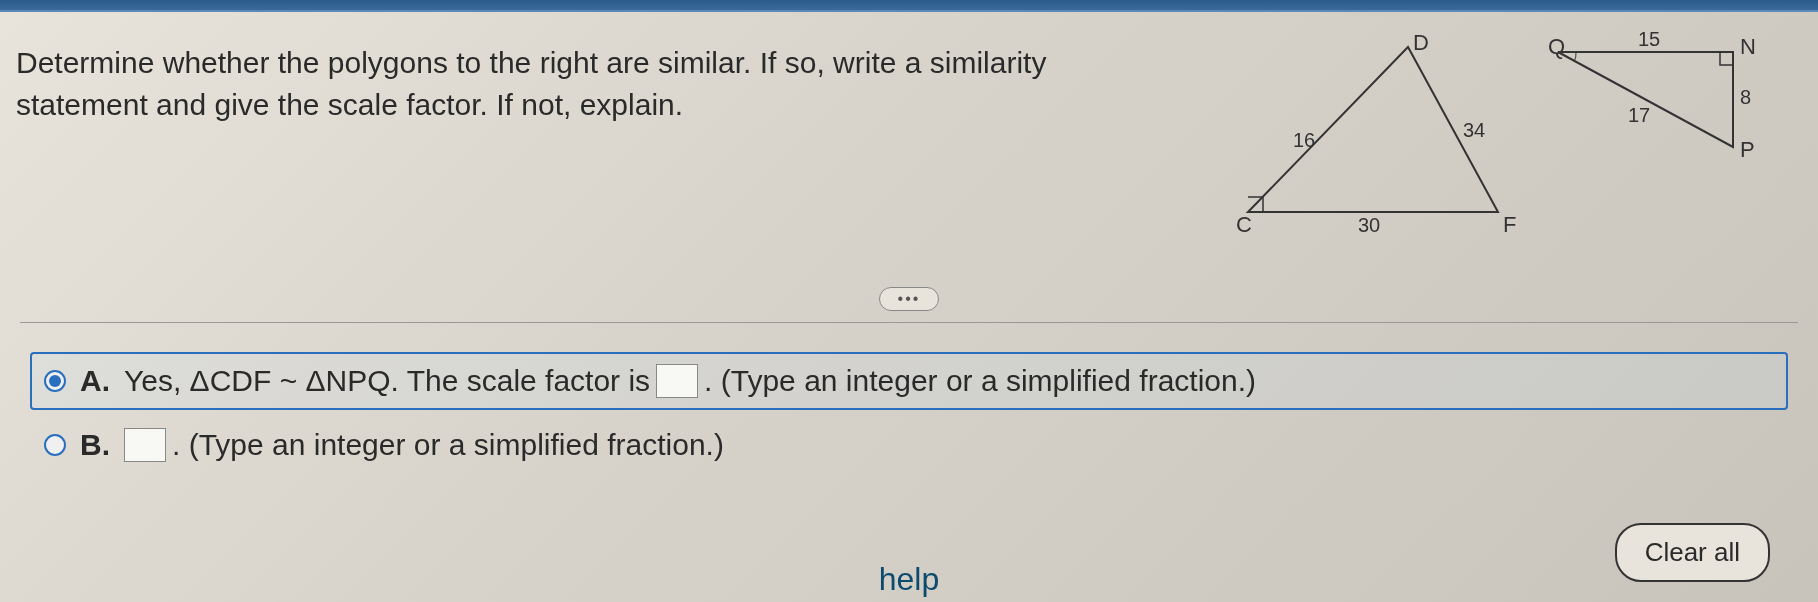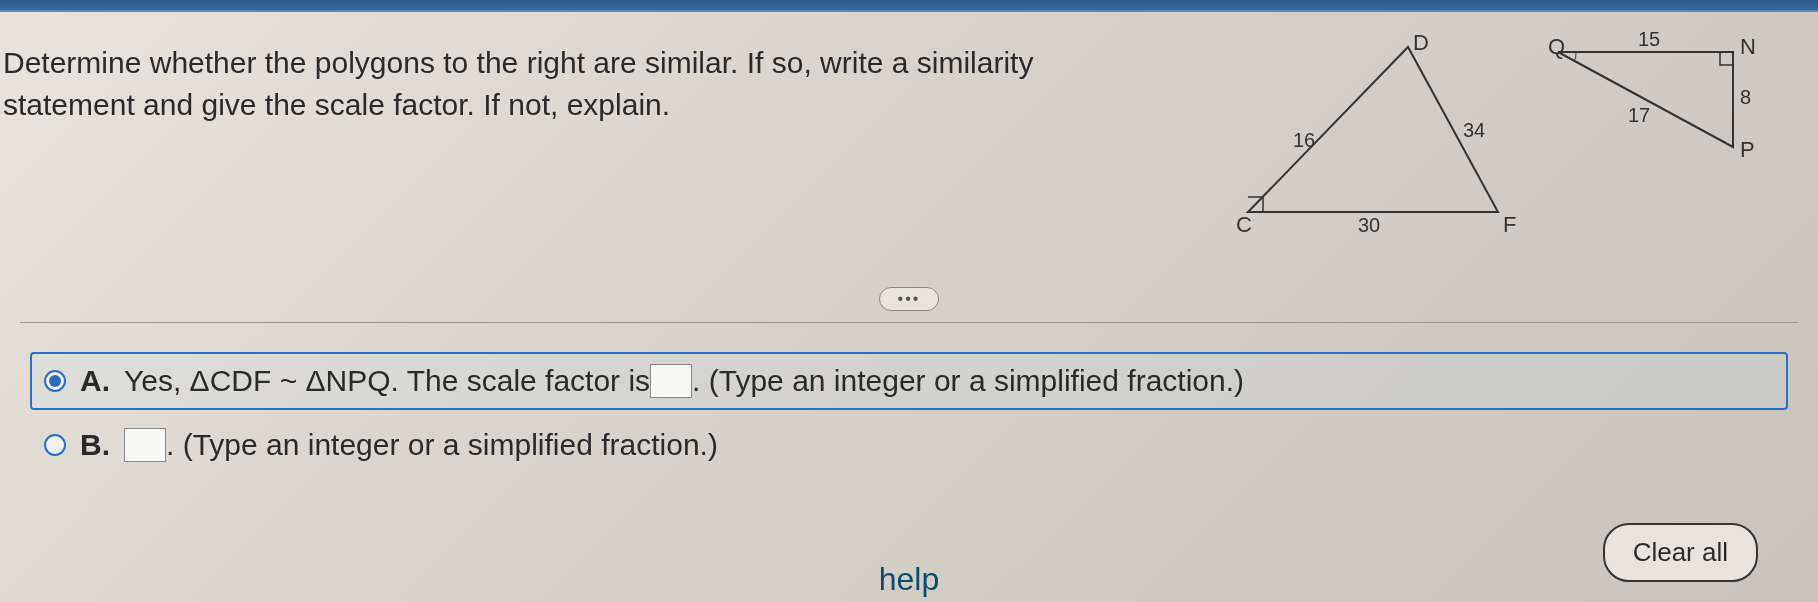--- a/index.html
+++ b/index.html
@@ -14,21 +14,21 @@
       height: 602px;
       position: relative;
       overflow: hidden;
     }
     .top-bar {
       height: 12px;
       background: linear-gradient(to bottom, #2a5a8a, #3a6a9a);
       border-bottom: 2px solid #5a8aba;
     }
     .content {
-      padding: 30px 20px 0 3px;
+      padding: 30px 20px 0 16px;
       position: relative;
     }
     .question-text {
       font-size: 30px;
       color: #2a2a2a;
       line-height: 1.4;
       max-width: 1100px;
     }
     .figures {
       position: absolute;
@@ -108,33 +108,34 @@
     }
     .answer-label {
       font-weight: bold;
       margin-right: 14px;
       min-width: 28px;
     }
     .answer-text {
       display: flex;
       align-items: center;
       flex-wrap: wrap;
+      gap: 6px;
     }
     .input-box {
       display: inline-block;
       width: 42px;
       height: 34px;
       border: 1px solid #888;
       background: #f8f8f4;
       vertical-align: middle;
     }
     .footer {
       position: absolute;
       bottom: 20px;
-      right: 60px;
+      right: 48px;
     }
     .clear-btn {
       padding: 12px 28px;
       border: 2px solid #333;
       border-radius: 26px;
       background: #e8e4dc;
       font-size: 26px;
       color: #2a2a2a;
       cursor: pointer;
     }

